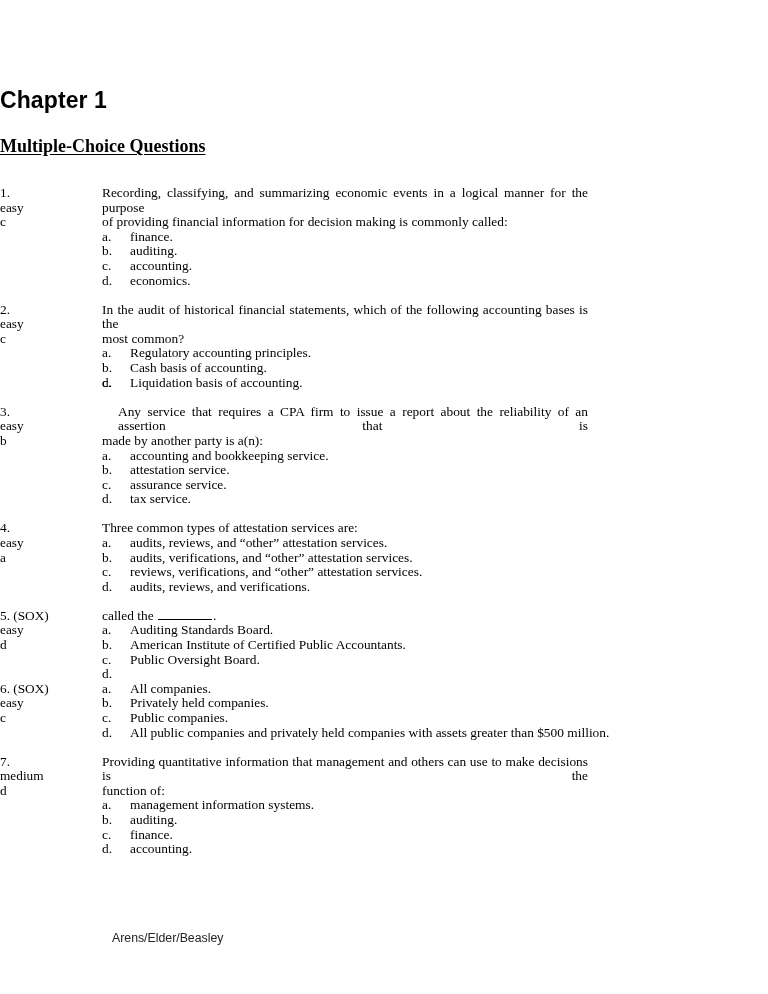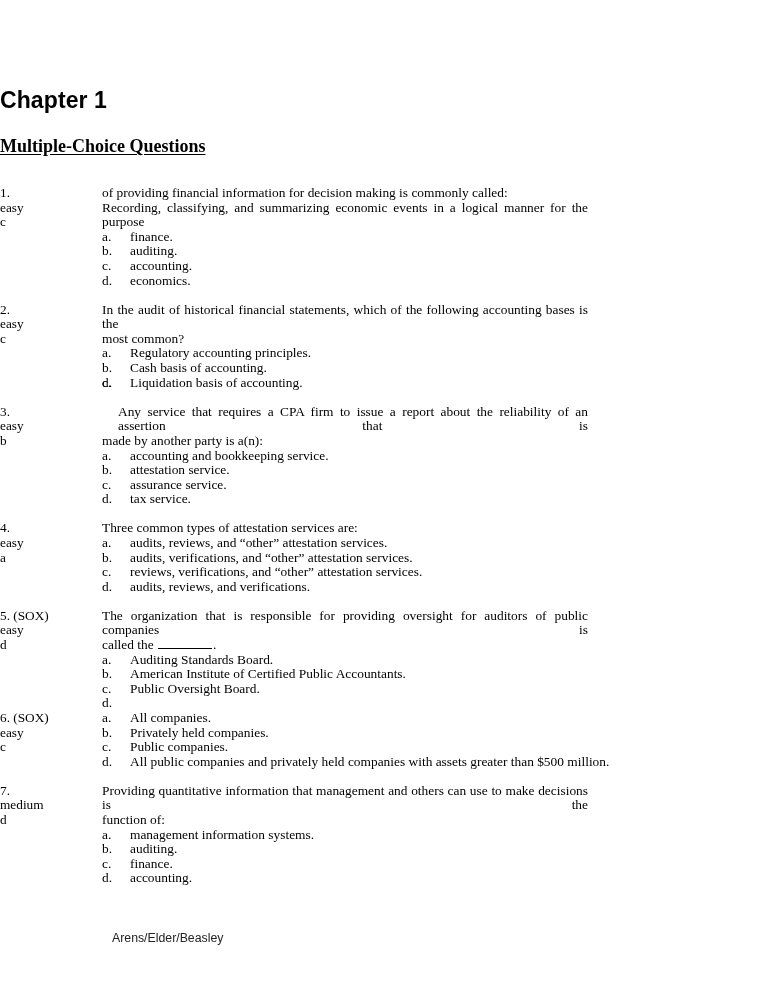--- a/index.html
+++ b/index.html
@@ -134,22 +134,22 @@
   <div class="section-heading">Multiple-Choice Questions</div>
 
   <div class="questions">
       <div class="question">
         <div class="meta">
           <div>1.</div>
           <div>easy</div>
           <div>c</div>
         </div>
         <div class="body-col">
+          <div class="stem" style="text-align: justify; text-align-last: justify;">Recording, classifying, and summarizing economic events in a logical manner for the purpose</div>
           <div class="stem">of providing financial information for decision making is commonly called:</div>
-          <div class="stem" style="text-align: justify; text-align-last: justify;">Recording, classifying, and summarizing economic events in a logical manner for the purpose</div>
           <ul class="options">
             <li class="option"><span class="letter">a.</span><span>finance.</span></li>
             <li class="option"><span class="letter">b.</span><span>auditing.</span></li>
             <li class="option"><span class="letter">c.</span><span>accounting.</span></li>
             <li class="option"><span class="letter">d.</span><span>economics.</span></li>
           </ul>
         </div>
       </div>
       <div class="question">
         <div class="meta">
@@ -201,21 +201,20 @@
           </ul>
         </div>
       </div>
       <div class="question">
         <div class="meta">
           <div>5. (SOX)</div>
           <div>easy</div>
           <div>d</div>
         </div>
         <div class="body-col">
-          <div class="stem" style="text-align: justify; text-align-last: justify;">The organization that is responsible for providing oversight for auditors of public companies is</div>
           <div class="stem"><span>called the </span><span class="blank-fill"></span><span>.</span></div>
           <ul class="options">
             <li class="option"><span class="letter">a.</span><span>Auditing Standards Board.</span></li>
             <li class="option"><span class="letter">b.</span><span>American Institute of Certified Public Accountants.</span></li>
             <li class="option"><span class="letter">c.</span><span>Public Oversight Board.</span></li>
             <li class="option"><span class="letter">d.</span></li>
           </ul>
         </div>
       </div>
       <div class="question">

